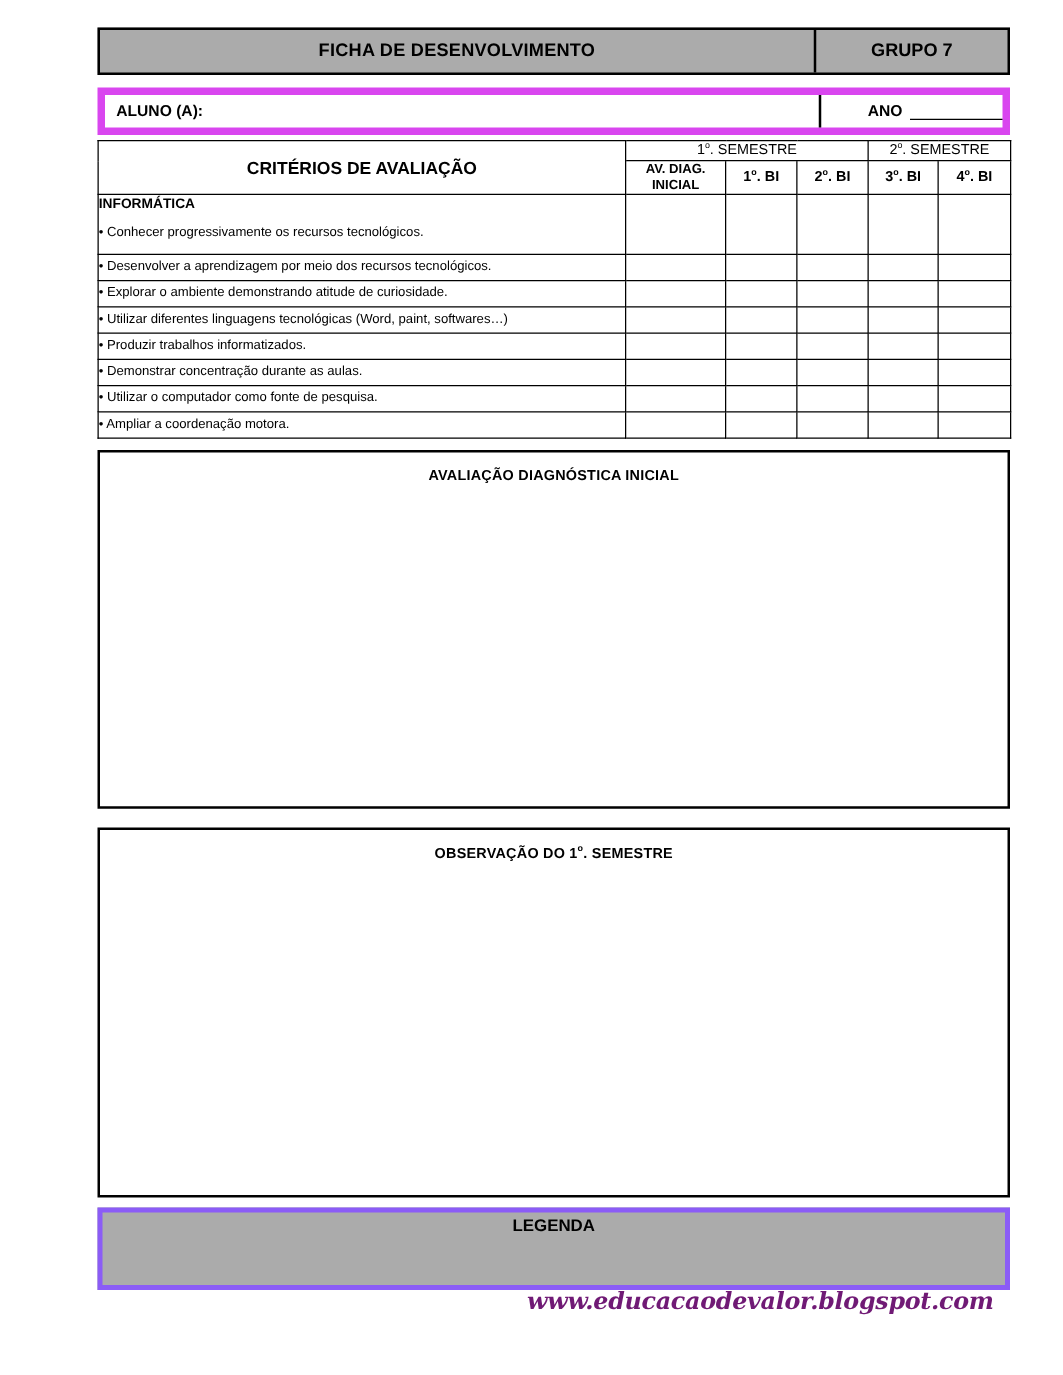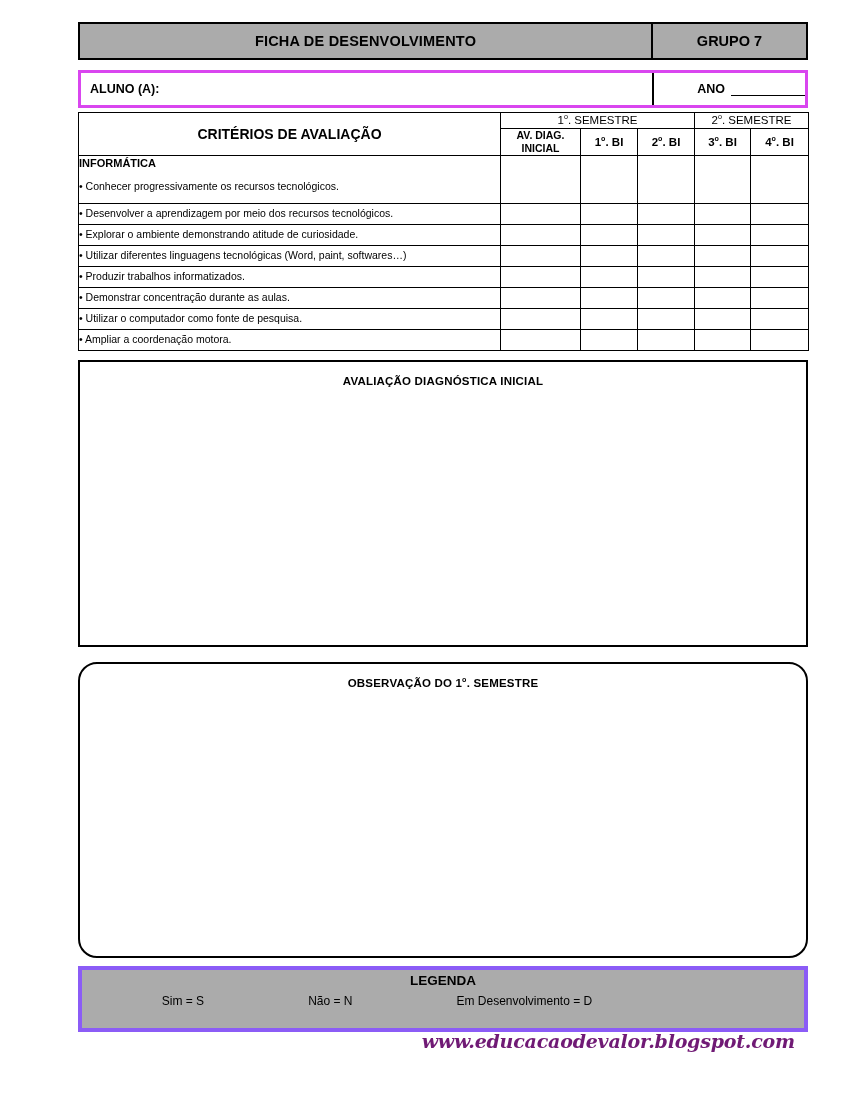--- a/index.html
+++ b/index.html
@@ -64,21 +64,21 @@
   }
 
   
   .aluno-bar {
     position: absolute;
     left: 78px;
     top: 70px;
     width: 730px;
     height: 38px;
     display: flex;
-    border: 3px solid #d946ef;
+    border: 6px solid #d946ef;
     box-sizing: border-box;
     background: #ffffff;
   }
   .aluno-left {
     flex: 0 0 573px;
     display: flex;
     align-items: center;
     padding-left: 9px;
     font-size: 12.5px;
     font-weight: bold;
@@ -185,21 +185,21 @@
     background: #ffffff;
   }
   .box-title {
     text-align: center;
     font-size: 11.5px;
     font-weight: bold;
     padding-top: 13px;
     letter-spacing: 0.2px;
   }
   #diag-box  { top: 360px; height: 287px; }
-  #obs-box   { top: 662px; height: 296px; border-radius: 19px; }
+  #obs-box   { top: 662px; height: 296px; }
 
   
   .legend {
     position: absolute;
     left: 78px;
     top: 966px;
     width: 730px;
     height: 66px;
     border: 4px solid #8b5cf6;
     box-sizing: border-box;
@@ -372,22 +372,17 @@
   <div class="box" id="diag-box">
     <div class="box-title">AVALIAÇÃO DIAGNÓSTICA INICIAL</div>
   </div>
 
   <div class="box" id="obs-box">
     <div class="box-title"><span>OBSERVAÇÃO DO 1</span><sup class="ord">o</sup><span>. SEMESTRE</span></div>
   </div>
 
   <div class="legend">
     <div class="legend-title">LEGENDA</div>
-    <div class="legend-row">
-      <span class="legend-item i0">Sim = S</span>
-      <span class="legend-item i1">Não = N</span>
-      <span class="legend-item i2">Em Desenvolvimento = D</span>
-    </div>
   </div>
 
   <div class="watermark">www.educacaodevalor.blogspot.com</div>
 
 </div>
 
 </body></html>

